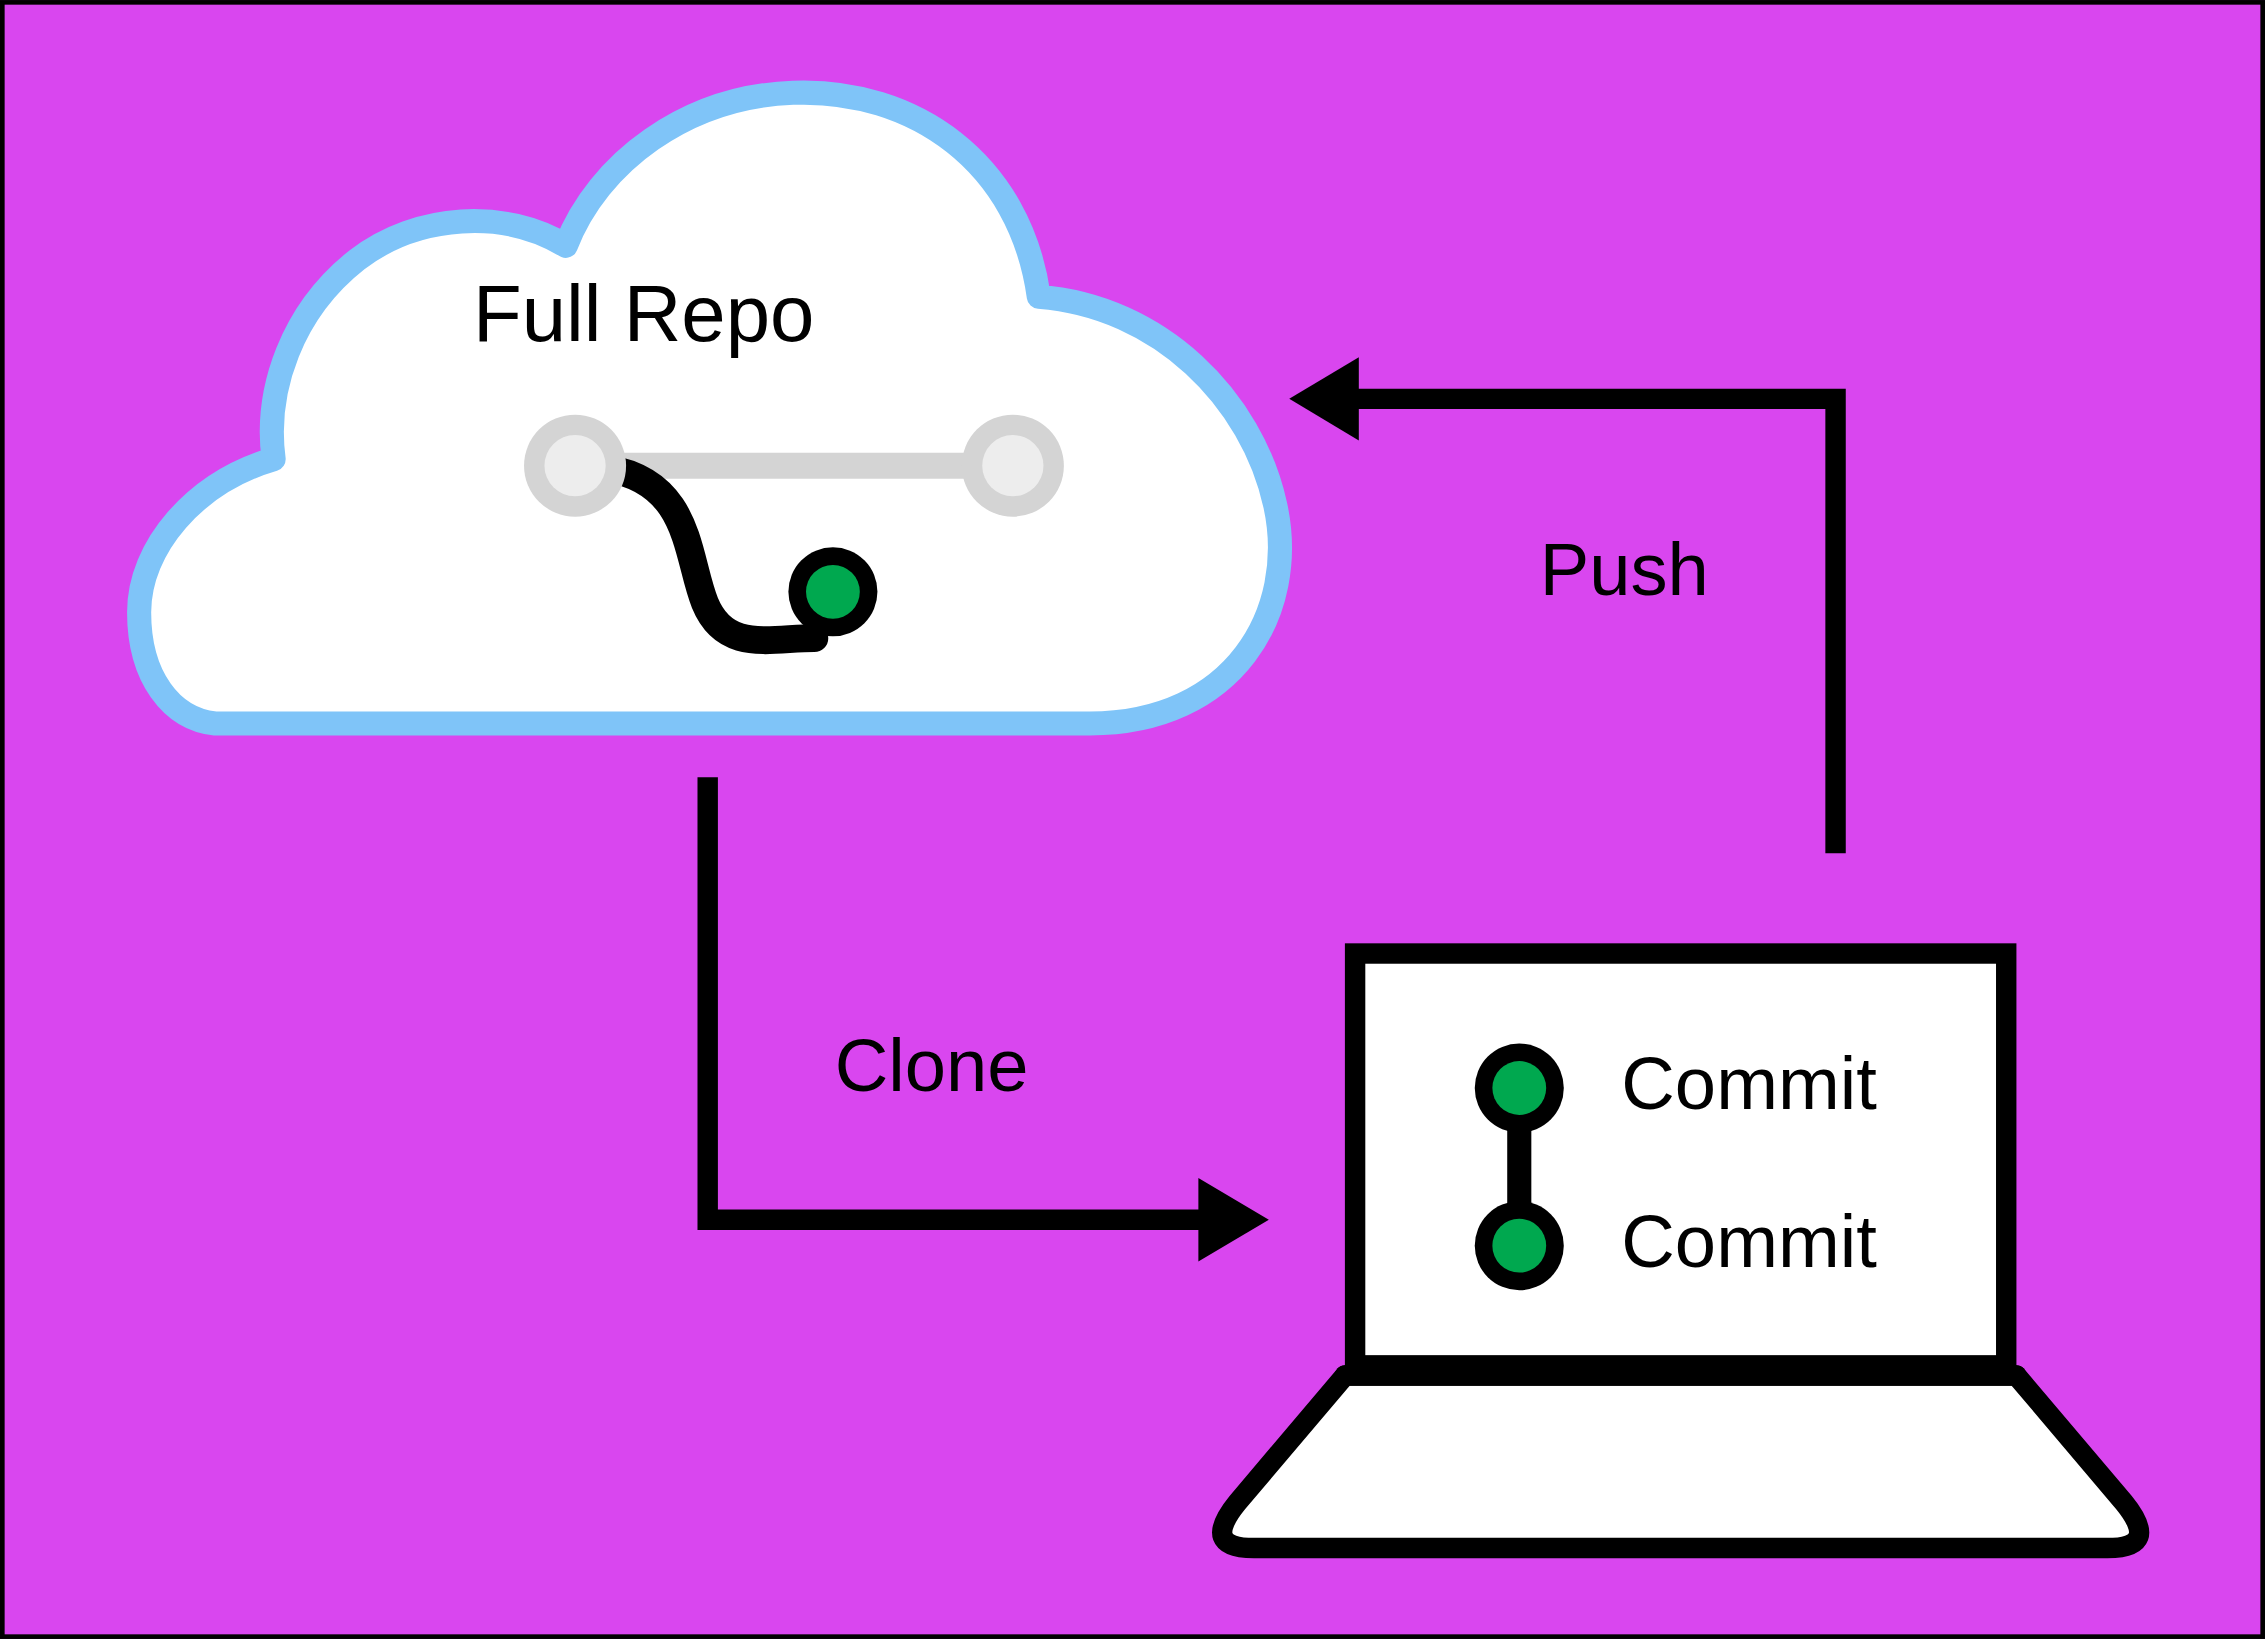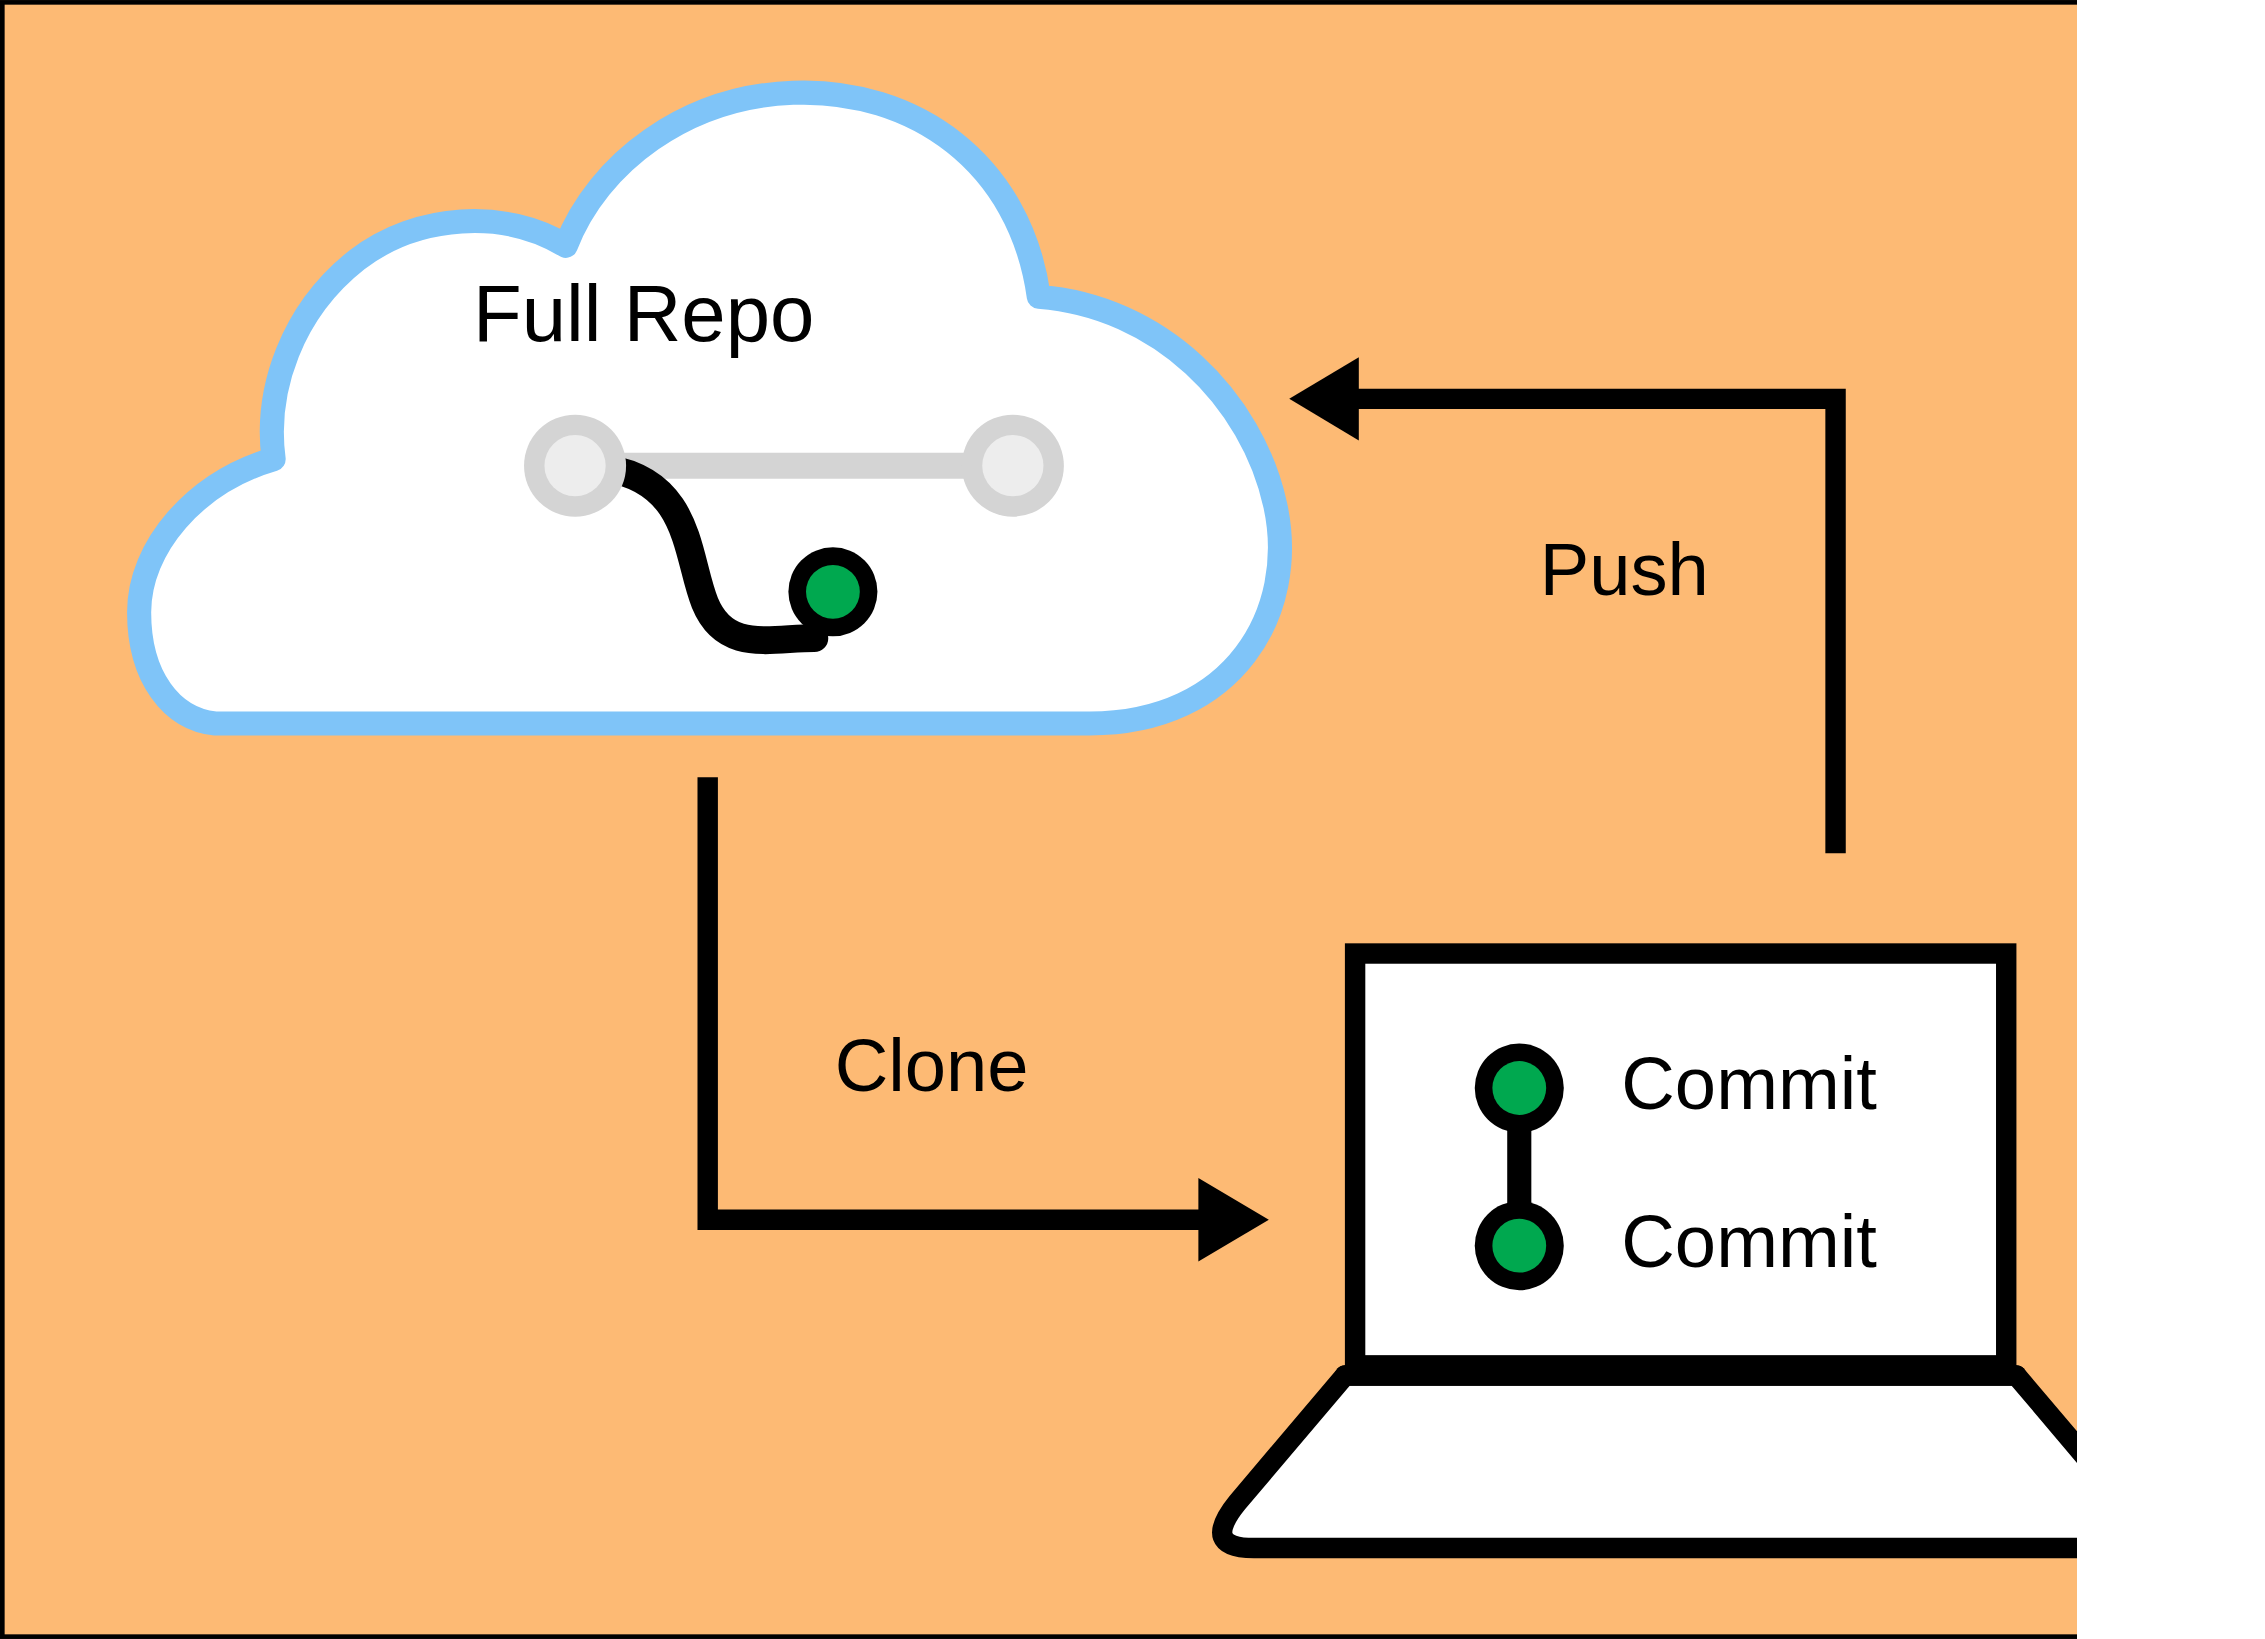--- a/index.html
+++ b/index.html
@@ -6,23 +6,23 @@
   html, body {
     margin: 0;
     padding: 0;
     background: #ffffff;
   }
   body {
     font-family: "Liberation Sans", sans-serif;
   }
   #canvas {
     position: relative;
-    width: 2077px;
+    width: 2265px;
     height: 1639px;
-    background: #fdba74;
+    background: #d946ef;
     box-sizing: border-box;
     overflow: hidden;
   }
   #diagram-svg {
     position: absolute;
     top: 0;
     left: 0;
     width: 2265px;
     height: 1639px;
     display: block;

